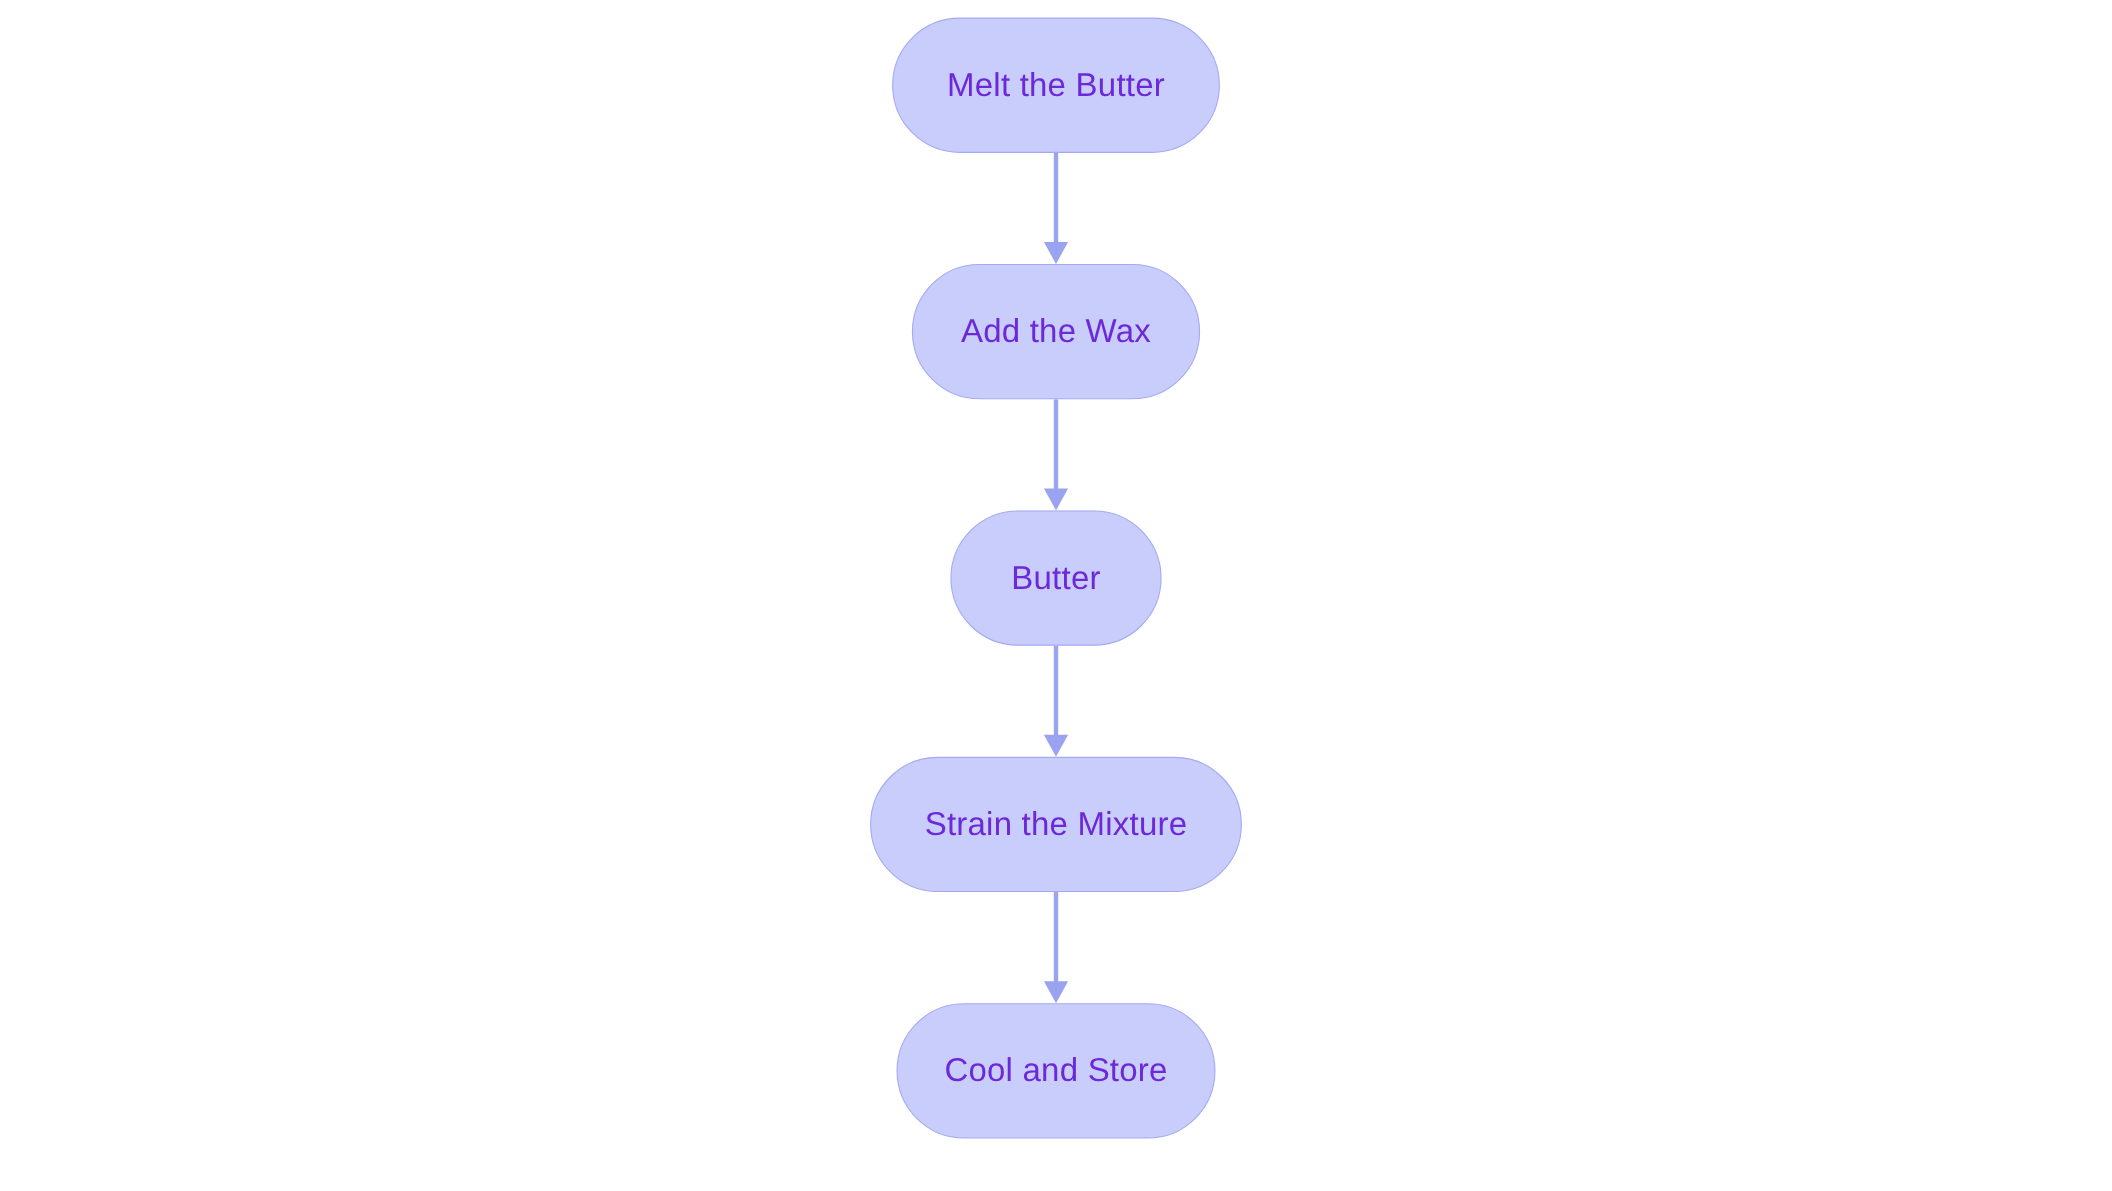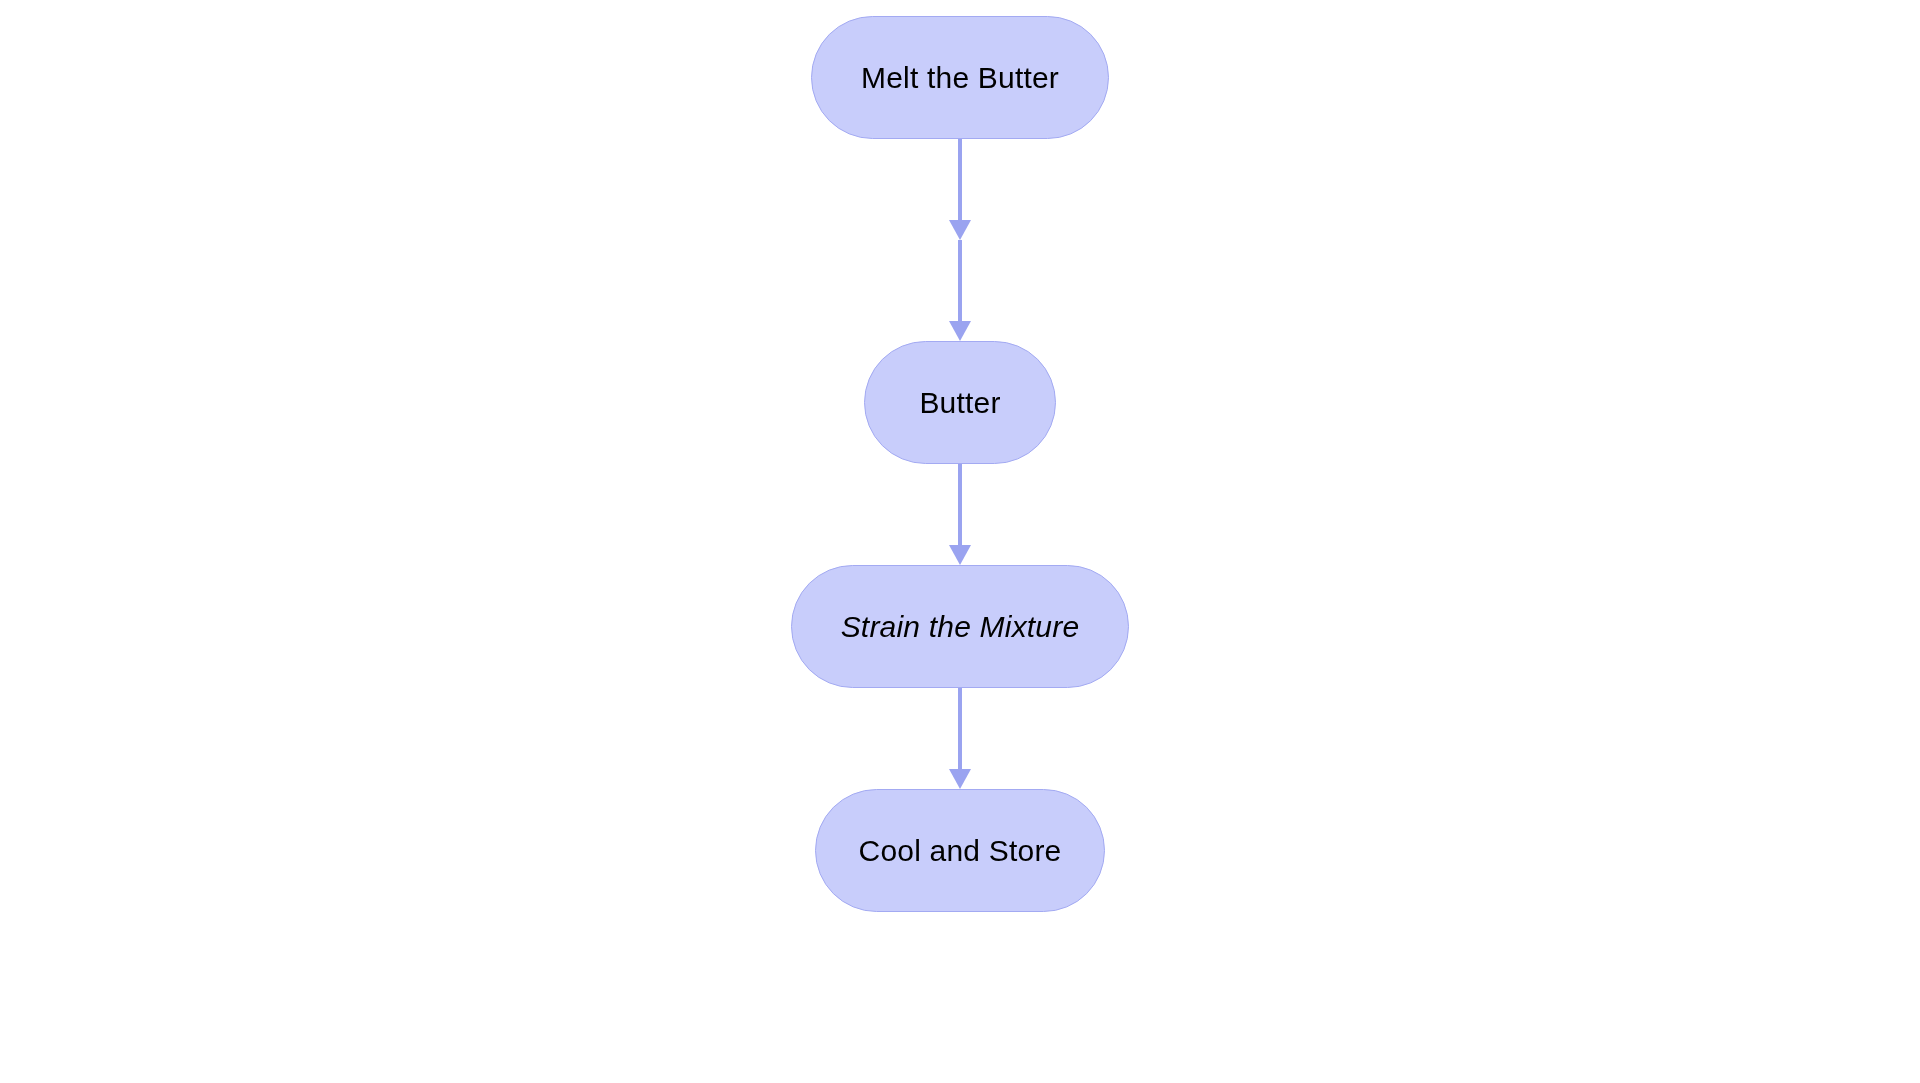--- a/index.html
+++ b/index.html
@@ -41,34 +41,34 @@
     border-radius: 62px;
     background: #c8cdfb;
     border: 1.6px solid #a3aaf2;
     display: flex;
     align-items: center;
     justify-content: center;
     flex: none;
   }
 
   .node-label {
-    color: #000000;
+    color: #6d28d9;
     font-family: "Liberation Sans", sans-serif;
     font-size: 30px;
     font-weight: 400;
     letter-spacing: 0.2px;
     white-space: nowrap;
     line-height: 1;
   }
 
   
   .node-w-0 { width: 298px; }
   .node-w-1 { width: 262px; }
   .node-w-2 { width: 192px; }
-  .node-w-3 { width: 338px; font-style: italic; }
+  .node-w-3 { width: 338px; }
   .node-w-4 { width: 290px; }
 
   .connector {
     width: 22px;
     height: 101px;
     position: relative;
     flex: none;
   }
   .connector .stem {
     position: absolute;
@@ -99,20 +99,23 @@
 
     <div class="node node-w-0">
       <span class="node-label">Melt the Butter</span>
     </div>
 
     <div class="connector">
       <div class="stem"></div>
       <div class="head"></div>
     </div>
 
+    <div class="node node-w-1">
+      <span class="node-label">Add the Wax</span>
+    </div>
 
     <div class="connector">
       <div class="stem"></div>
       <div class="head"></div>
     </div>
 
     <div class="node node-w-2">
       <span class="node-label">Butter</span>
     </div>
 

